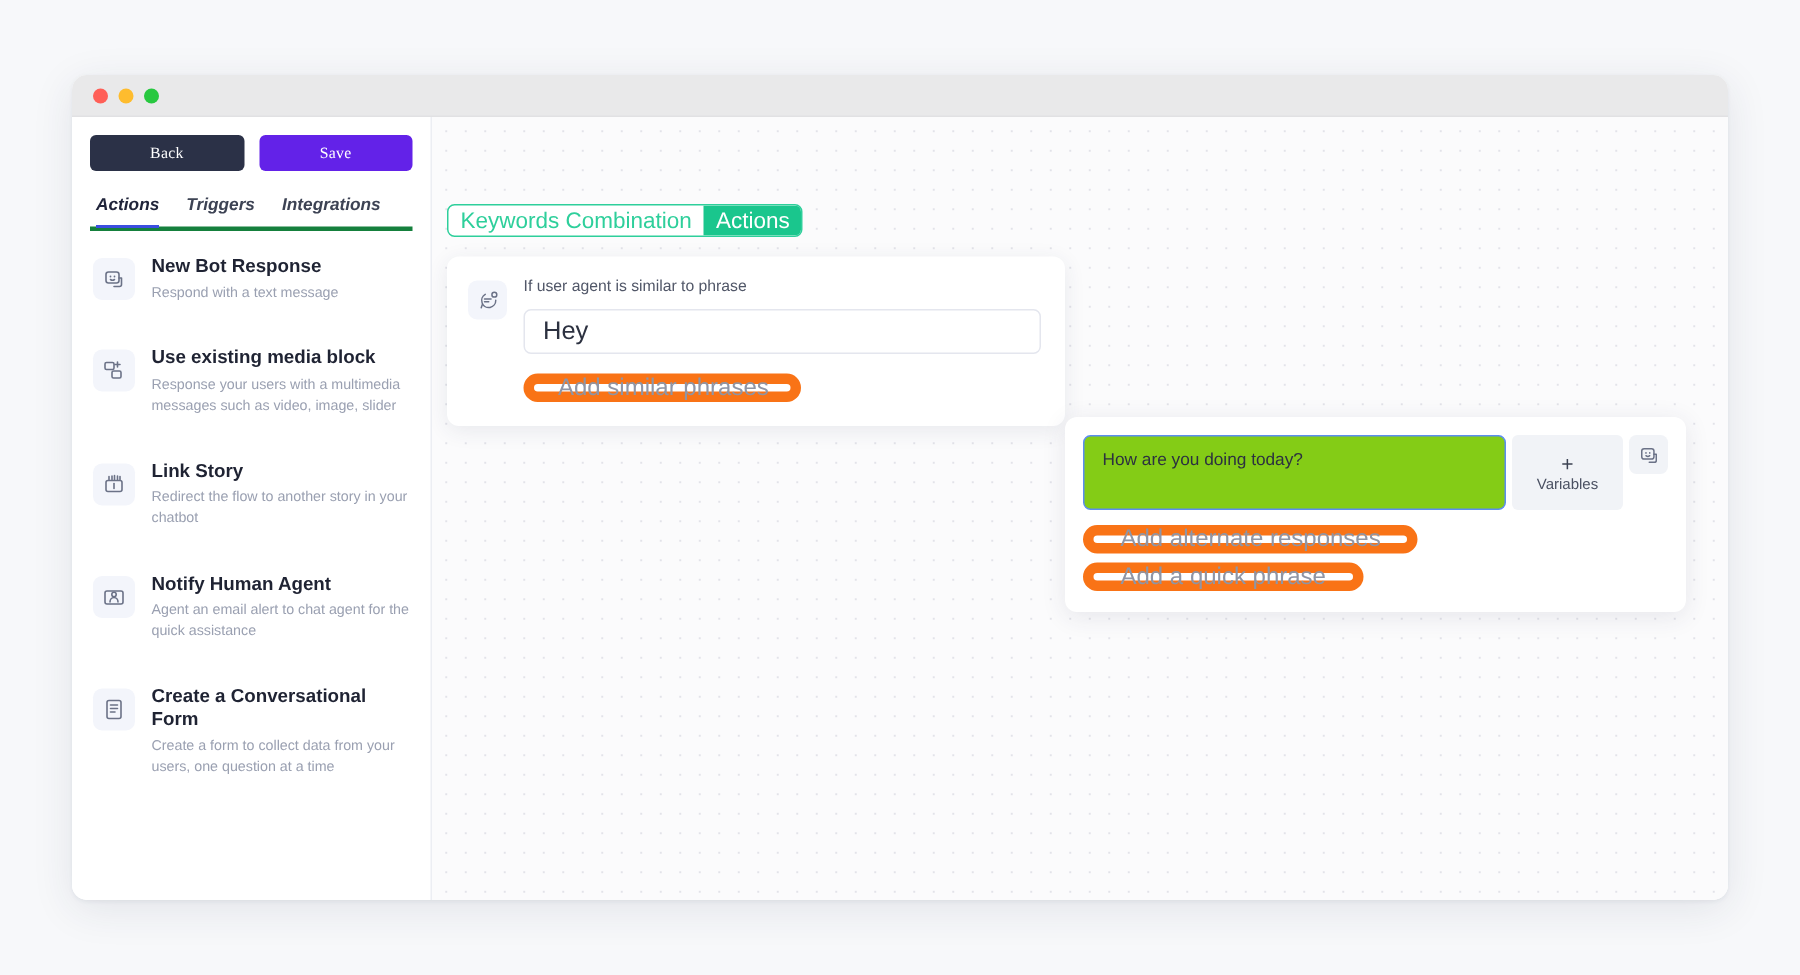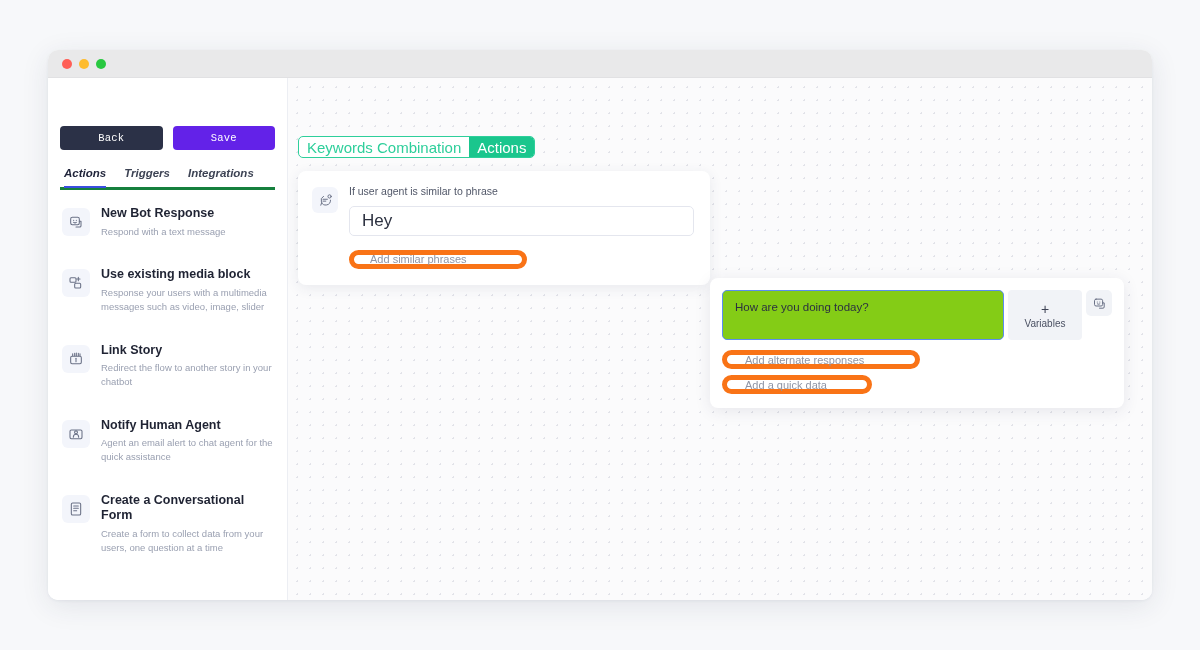--- a/index.html
+++ b/index.html
@@ -47,22 +47,22 @@
   .btn-row { display: flex; gap: 10px; }
   .btn {
     flex: 1;
     height: 24px;
     border-radius: 4px;
     border: none;
     color: #ffffff;
     font-size: 10.5px;
     letter-spacing: .2px;
     cursor: pointer;
-    font-family: Liberation Mono, monospace;
-    display: flex; align-items: center; justify-content: center; margin-top: 36px;
+    font-family: Liberation Serif, serif;
+    display: flex; align-items: center; justify-content: center;
   }
   .btn-back { background: #2b3147; }
   .btn-save { background: #6322e8; }
 
   .tabs {
     display: flex;
     gap: 18px;
     padding: 12px 4px 0 4px;
     border-bottom: 3px solid #15803d;
     margin-top: 4px;
@@ -180,24 +180,24 @@
     font-size: 17px;
     color: #2c3140;
     padding: 0 12px;
     font-family: "Liberation Sans", sans-serif;
     outline: none;
   }
   .pill {
     display: inline-flex;
     align-items: center;
     height: 19px;
-    border: 5px solid #f97316;
+    border: 7px solid #f97316;
     border-radius: 10px;
     color: #8f95a5;
-    font-size: 11px;
+    font-size: 16px;
     padding: 0 14px;
     background: #ffffff;
     cursor: pointer;
     font-family: "Liberation Sans", sans-serif;
   }
   .phrase-pill-wrap { margin-top: 13px; }
   .phrase-pill-wrap .pill { min-width: 178px; justify-content: flex-start; padding-left: 16px; }
 
   
   .resp-card {
@@ -389,19 +389,19 @@
               <rect x="4" y="5" width="13" height="11" rx="2.5"></rect>
               <circle cx="8.5" cy="9.5" r=".9" fill="#6b7287" stroke="none"></circle>
               <circle cx="12.5" cy="9.5" r=".9" fill="#6b7287" stroke="none"></circle>
               <path d="M8.5 12.5c1.3 1 2.7 1 4 0"></path>
               <path d="M17 11h2.5v6.5a2 2 0 0 1-2 2H12"></path>
             </svg>
           </div>
         </div>
         <div class="resp-pills">
           <span class="pill w1">Add alternate responses</span>
-          <span class="pill w2">Add a quick data</span>
+          <span class="pill w2">Add a quick phrase</span>
         </div>
       </div>
 
     </div>
   </div>
 </div>
 
 </body></html>

